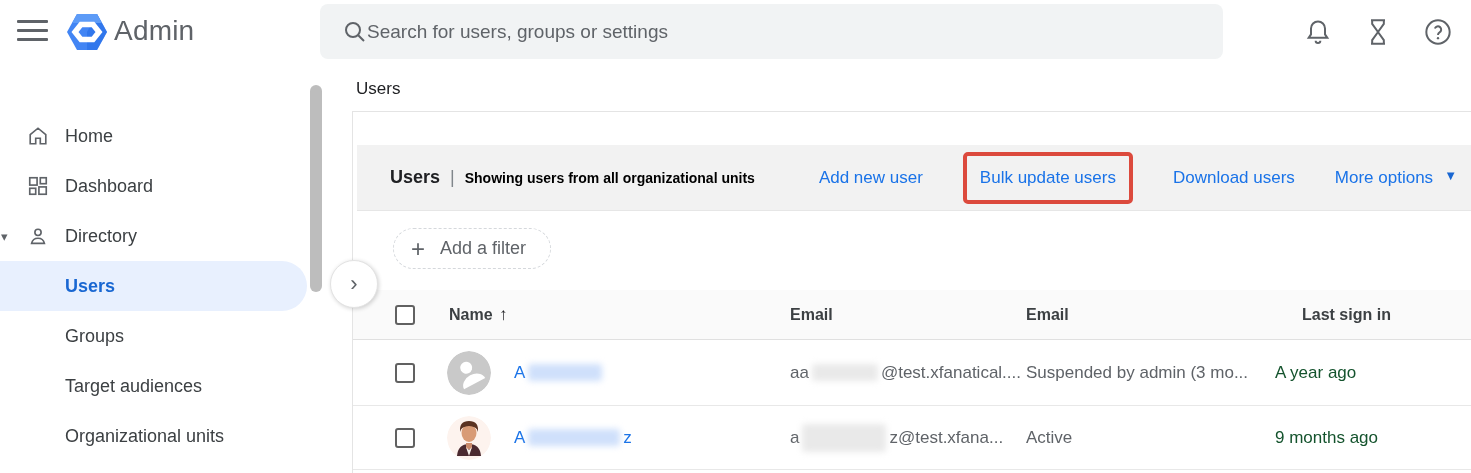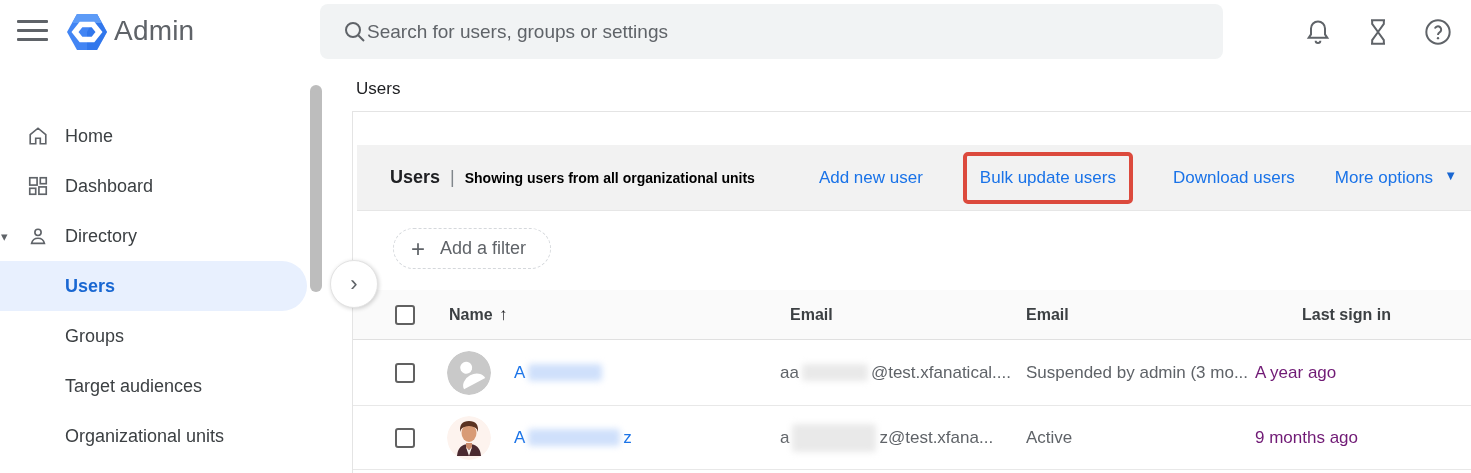--- a/index.html
+++ b/index.html
@@ -46,22 +46,22 @@
   .filter-chip .plus { font-size:24px; font-weight:400; line-height:1; color:#5f6368; }
 
   
   .table { position:absolute; left:353px; top:290px; right:0; }
   .thead { position:relative; height:50px; background:#fafafa; border-bottom:1px solid #e0e0e0; font-size:16px; font-weight:bold; color:#3c4043; }
   .trow { position:relative; height:66px; border-bottom:1px solid #e8e8e8; font-size:17px; }
   .cell { position:absolute; top:50%; transform:translateY(-50%); white-space:nowrap; }
   .c-check { left:42px; } .c-name { left:96px; } .c-arrow { left:146px; font-weight:400; color:#202124; font-size:17px; cursor:pointer; }
   .c-email { left:437px; } .c-status { left:673px; } .c-last { left:910px;margin-left:39px; }
   .r-avatar { left:94px; } .r-name { left:161px; color:#1a73e8; display:flex; align-items:center; cursor:pointer; }
-  .r-email { left:427px; color:#5f6368; display:flex; align-items:center; }
-  .r-status { left:673px; color:#5f6368; } .r-last { left:902px; color:#701a75; }
+  .r-email { left:437px; color:#5f6368; display:flex; align-items:center; }
+  .r-status { left:673px; color:#5f6368; } .r-last { left:922px; color:#14532d; }
   .checkbox { width:20px; height:20px; border:2px solid #616161; border-radius:3px; background:#fff; cursor:pointer; }
   .avatar { width:44px; height:44px; border-radius:50%; overflow:hidden; }
   .blur-chip { display:inline-block; height:17px; border-radius:3px; filter:blur(3px); margin:0 3px; }
   .blur-name { background:#cfe0fb; } .blur-mail { background:#e9e9e9; }
 </style>
 </head>
 <body>
 
 <div class="screen">
 

